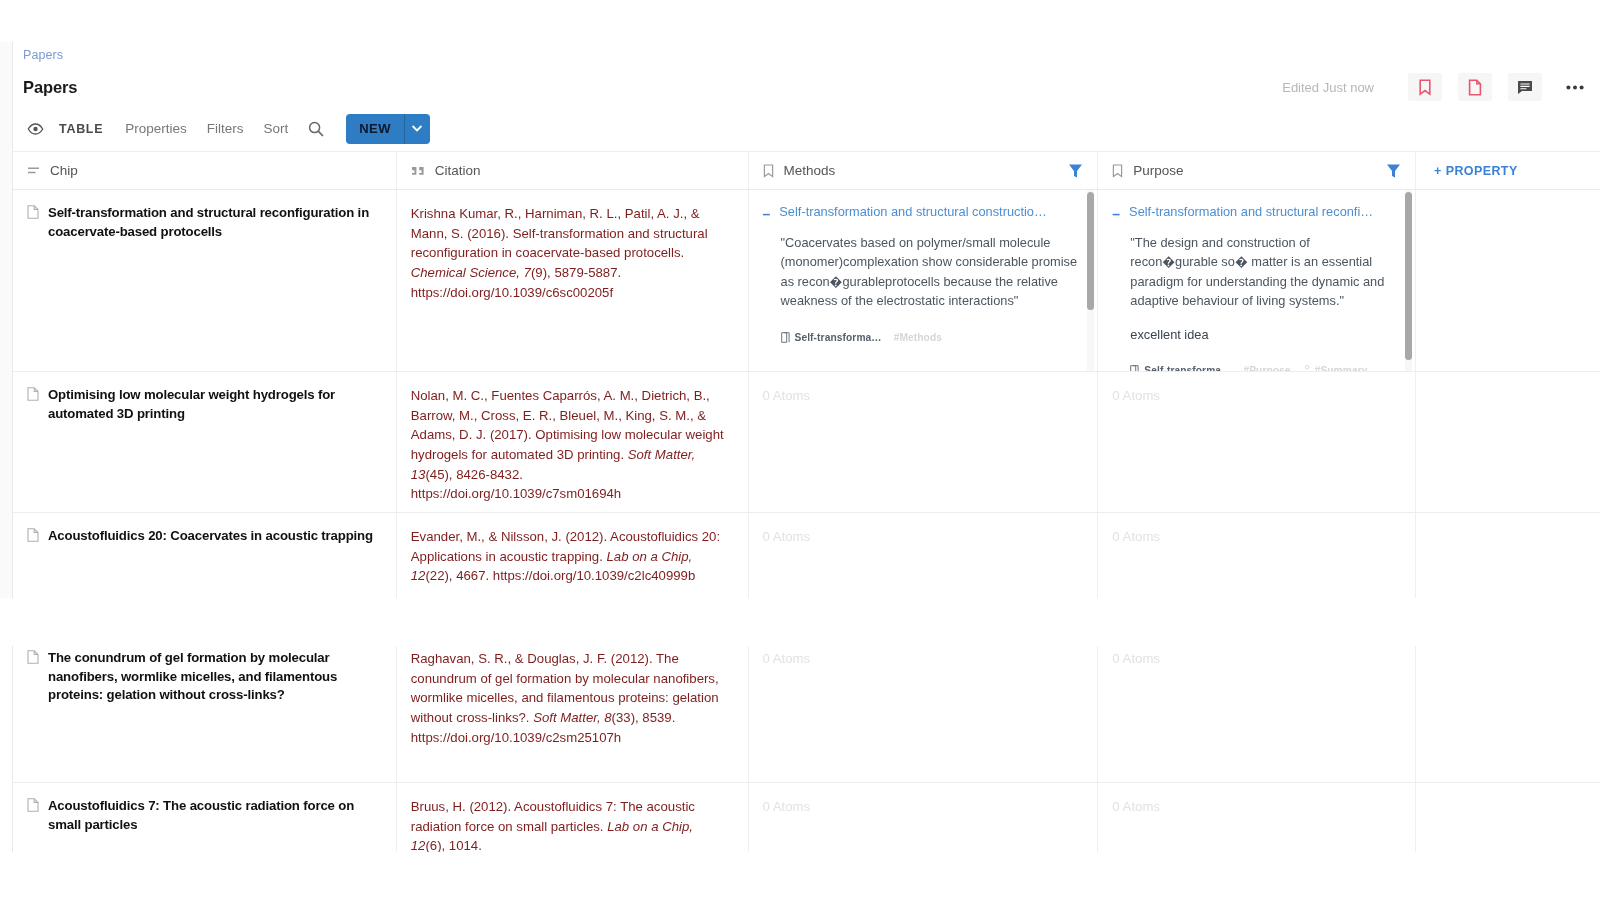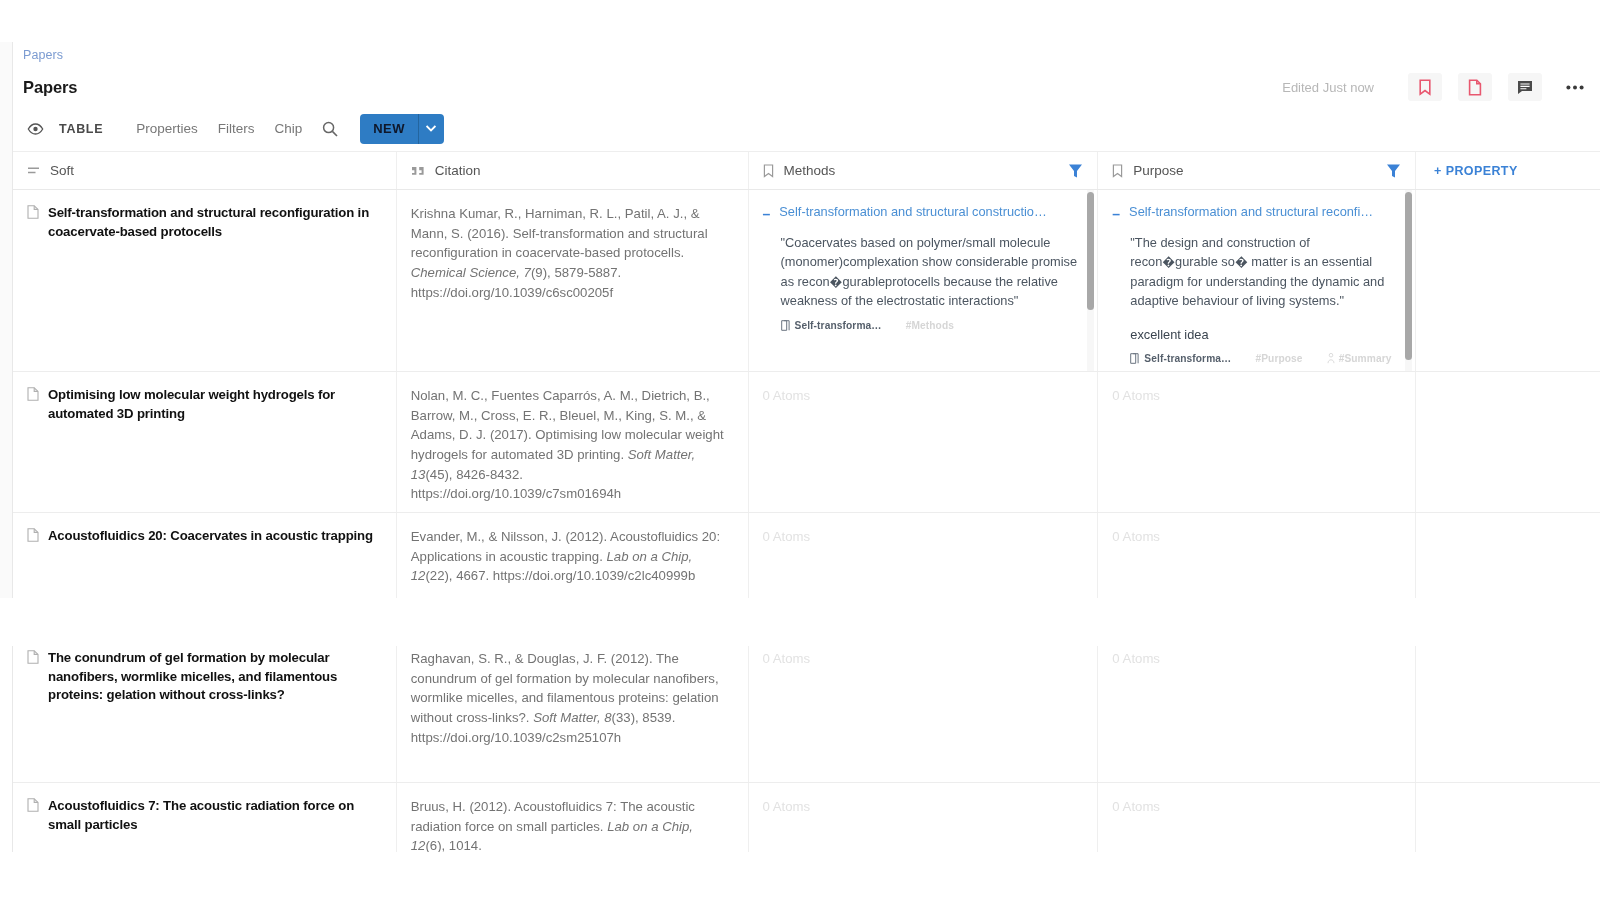--- a/index.html
+++ b/index.html
@@ -85,21 +85,21 @@
     display: flex; align-items: center;
     padding-left: 14px;
     background: #ffffff;
     border-bottom: 1px solid #eeeeee;
   }
   .eye-wrap { display: flex; align-items: center; margin-right: 8px; }
   .view-label {
     font-size: 12.5px; font-weight: bold;
     letter-spacing: .7px;
     color: #4a4a4a;
-    margin-left: 7px; margin-right: 33px;
+    margin-left: 7px; margin-right: 22px;
   }
   .tool-link {
     font-size: 13.5px;
     color: #777777;
     margin-right: 20px;
     white-space: nowrap;
     text-align: center;
   }
   .search-ico { margin-right: 22px; display: flex; align-items: center; }
   .new-btn {
@@ -191,21 +191,21 @@
     font-size: 13.2px;
     font-weight: bold;
     color: #111111;
     line-height: 1.42;
     letter-spacing: -.15px;
   }
 
   
   .citation-text {
     font-size: 13.2px;
-    color: #737373;
+    color: #7f1d1d;
     line-height: 1.49;
   }
   .citation-text i { font-style: italic; }
 
   
   .atoms-empty {
     font-size: 13.2px;
     color: #e2e2e2;
   }
 
@@ -240,22 +240,22 @@
   .atom-note {
     font-size: 12.8px;
     color: #3a444f;
     line-height: 1.52;
     padding-left: 18px;
     margin-top: 14px;
   }
   .atom-tags {
     display: flex; align-items: center;
     padding-left: 18px;
-    margin-top: 9px;
-    gap: 24px;
+    margin-top: 21px;
+    gap: 12px;
   }
   .tag-src {
     display: flex; align-items: center;
     font-size: 10.2px;
     font-weight: bold;
     color: #555f6b;
     letter-spacing: .1px;
     white-space: nowrap;
     max-width: 112px;
     overflow: hidden;
@@ -346,21 +346,21 @@
       <span class="eye-wrap">
         <svg width="17" height="12" viewBox="0 0 17 12">
           <path d="M8.5 1C4.2 1 1.3 6 1.3 6s2.9 5 7.2 5 7.2-5 7.2-5S12.8 1 8.5 1z" fill="none" stroke="#555" stroke-width="1.3"></path>
           <circle cx="8.5" cy="6" r="2.2" fill="#555"></circle>
         </svg>
       </span>
       <span class="view-label">TABLE</span>
 
       <span class="tool-link">Properties</span>
       <span class="tool-link">Filters</span>
-      <span class="tool-link">Chip</span>
+      <span class="tool-link">Sort</span>
 
       <span class="search-ico">
         <svg width="16" height="16" viewBox="0 0 16 16">
           <circle cx="6.6" cy="6.6" r="5" fill="none" stroke="#666" stroke-width="1.5"></circle>
           <path d="M10.4 10.4L15 15" stroke="#666" stroke-width="1.6"></path>
         </svg>
       </span>
 
       <div class="new-btn">
         <div class="new-btn-main">NEW</div>
@@ -372,21 +372,21 @@
       </div>
     </div>
 
     <div class="table-wrap">
 
       <div class="thead">
         <div class="th col-name">
           <svg width="13" height="9" viewBox="0 0 13 9">
             <path d="M1 2.2h11M1 6.4h7.5" stroke="#9a9a9a" stroke-width="1.5"></path>
           </svg>
-          <span class="th-label">Soft</span>
+          <span class="th-label">Chip</span>
         </div>
 
         <div class="th col-citation">
           <svg width="14" height="10" viewBox="0 0 14 10">
             <path d="M1 1v3.2h2.4V7H1v1.8h4.4V1zM8.2 1v3.2h2.4V7H8.2v1.8h4.4V1z" fill="#9a9a9a"></path>
           </svg>
           <span class="th-label">Citation</span>
         </div>
 
         <div class="th col-methods">

